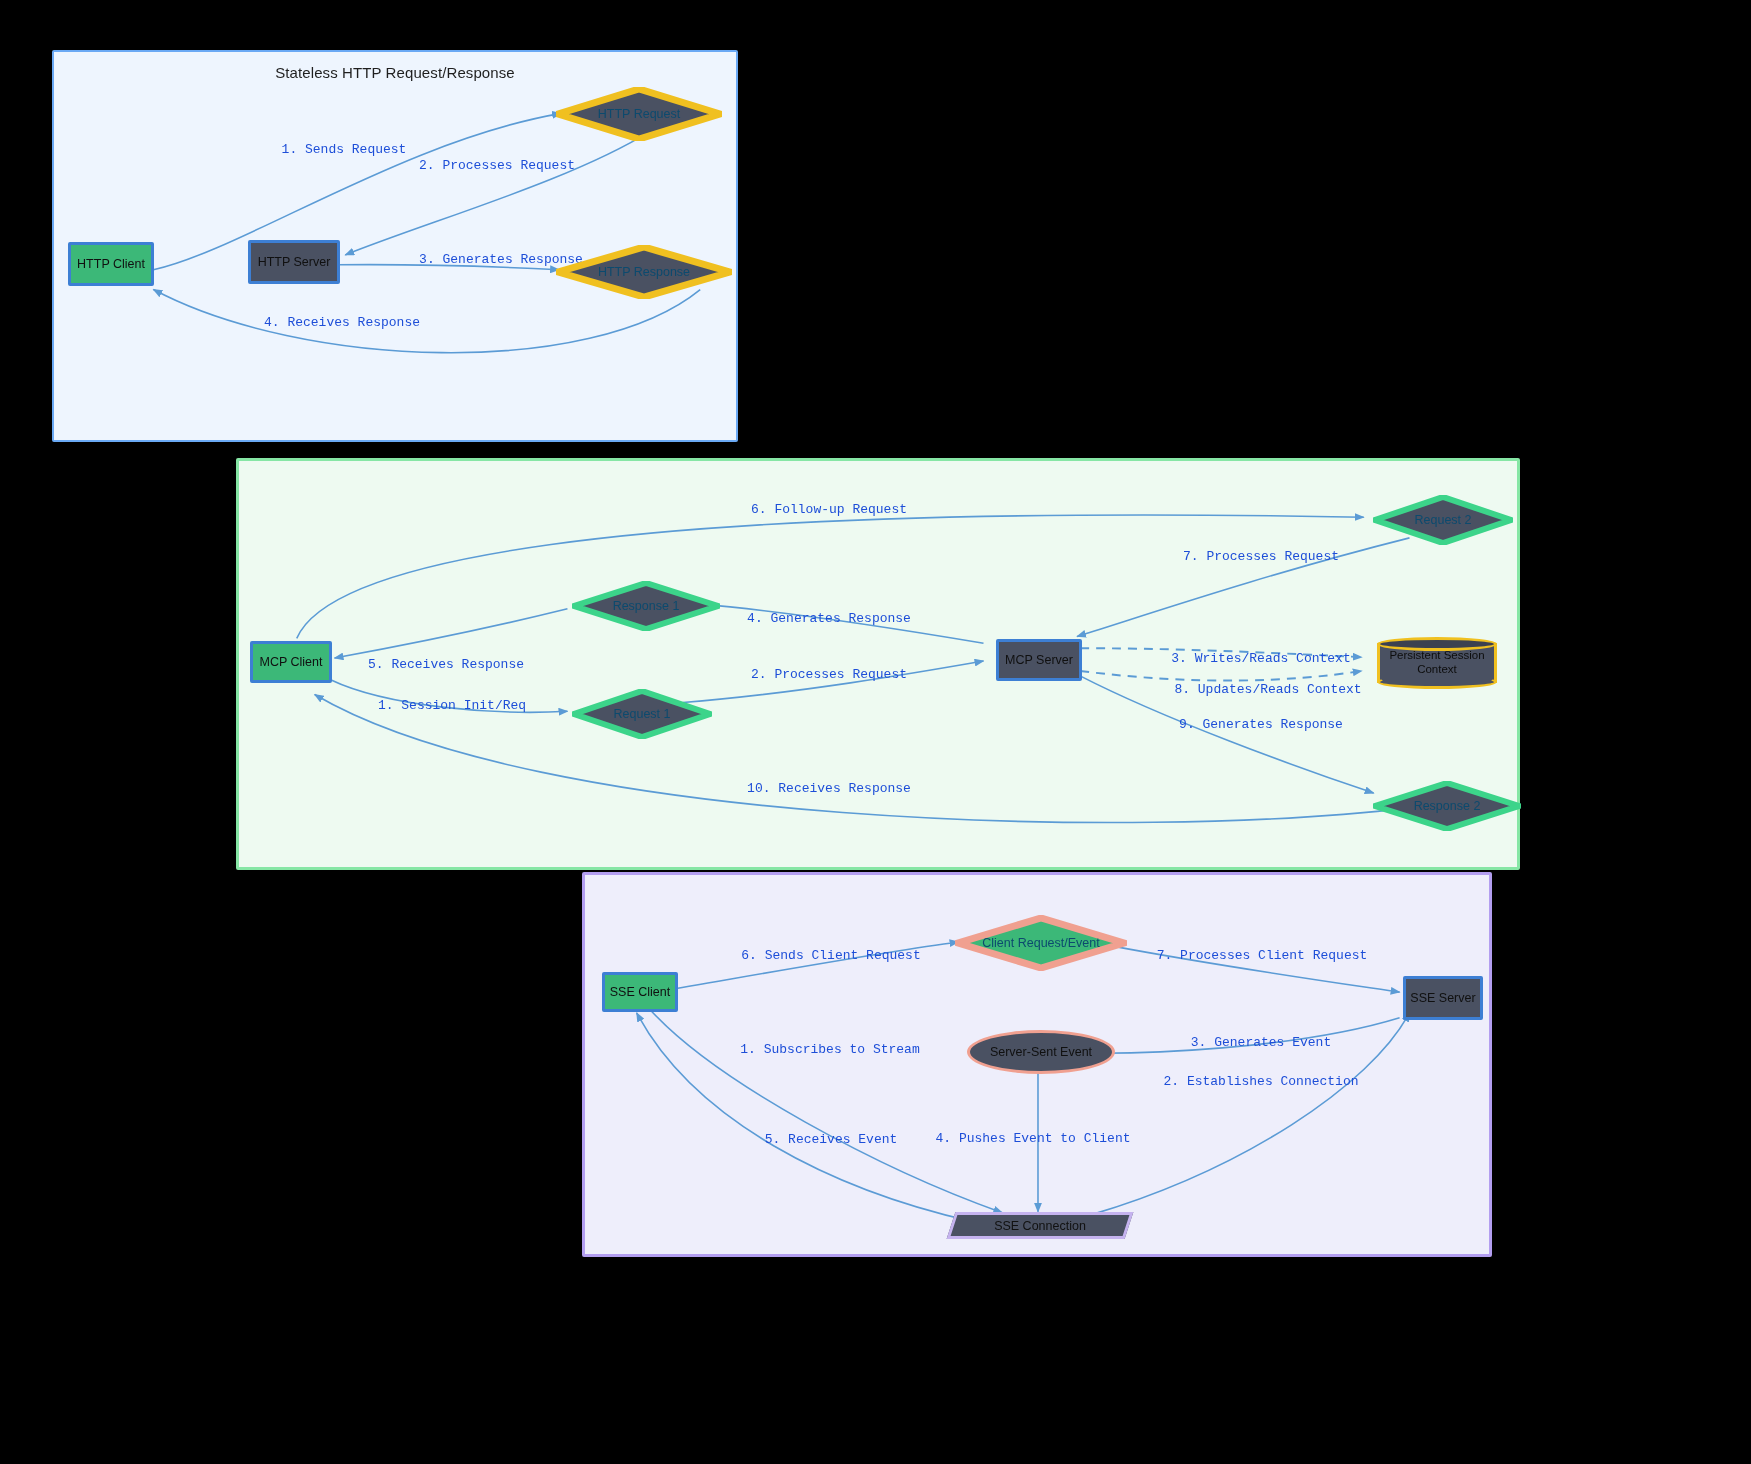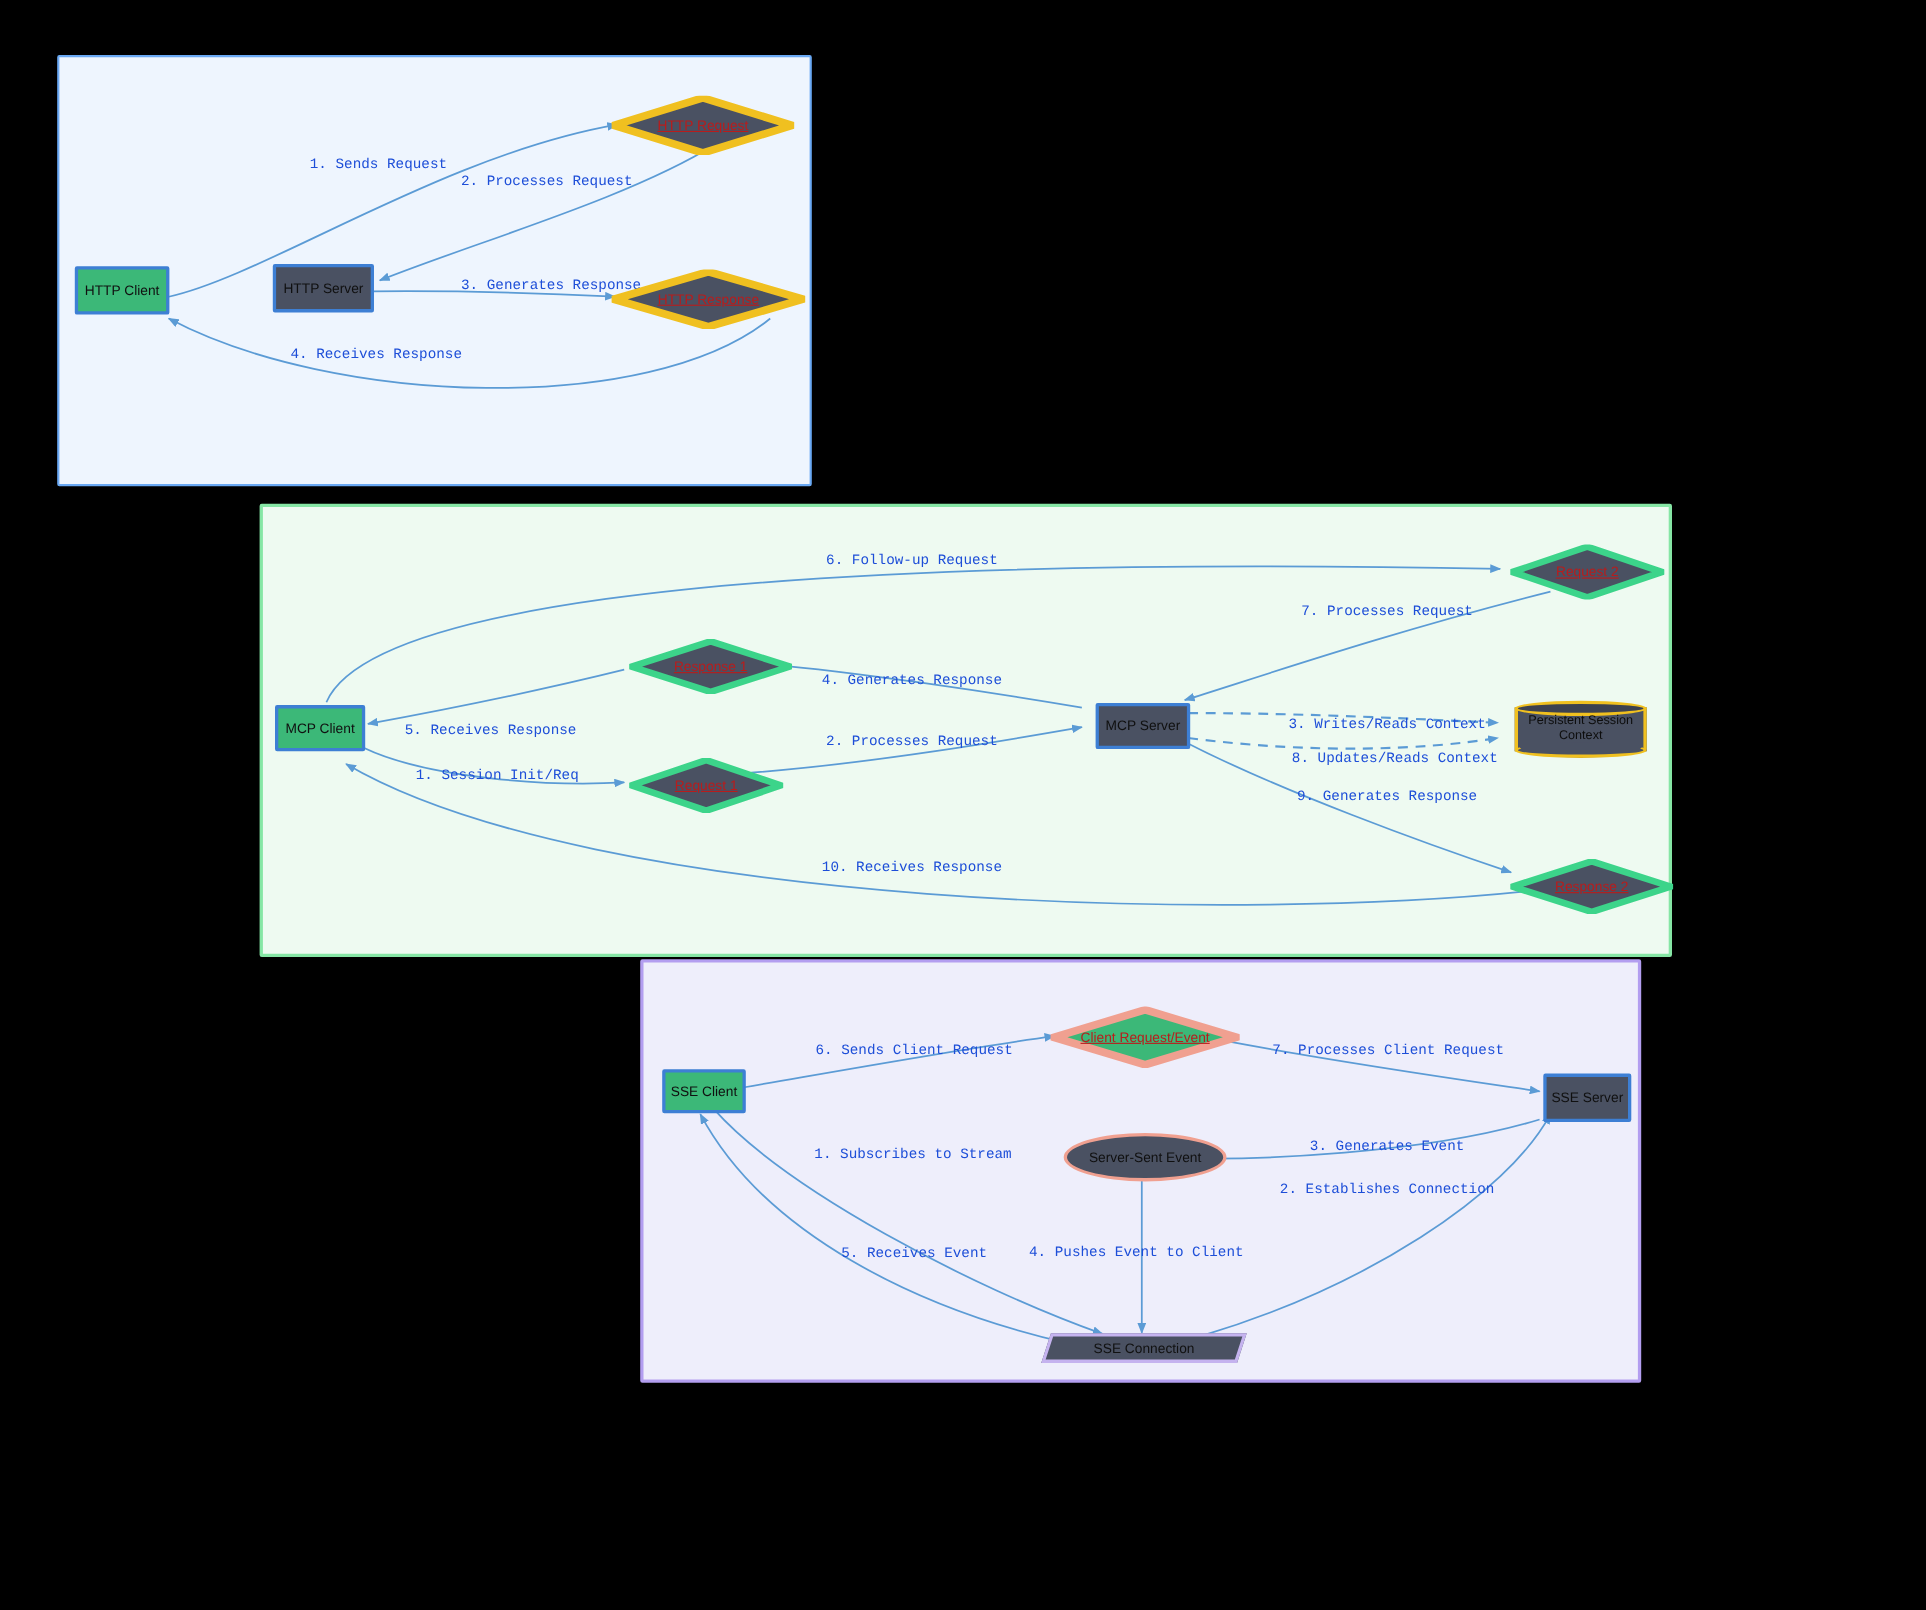--- a/index.html
+++ b/index.html
@@ -127,24 +127,23 @@
     width: 100%; height: 100%;
   }
   .node-diamond .dia-label {
     position: absolute;
     left: 0; top: 0;
     width: 100%; height: 100%;
     display: flex;
     align-items: center;
     justify-content: center;
     font-size: 12.5px;
-    color: #b91c1c;
+    color: #0c4a6e;
     white-space: nowrap;
     font-family: "Liberation Sans", sans-serif;
-    text-decoration: underline;
   }
 
   
   .node-cylinder {
     position: absolute;
   }
   .node-cylinder .cyl-body {
     position: absolute;
     left: 0; top: 6px;
     width: 100%;
@@ -217,20 +216,21 @@
     white-space: nowrap;
     font-family: "Liberation Sans", sans-serif;
   }
 </style>
 </head>
 <body>
 
 <div id="stage">
 
   <div class="panel" id="panel-http">
+    <div class="panel-title">Stateless HTTP Request/Response</div>
 
     <svg class="edges" viewBox="0 0 686 392" preserveAspectRatio="none">
       <defs>
         <marker id="ah-blue-1" markerWidth="10" markerHeight="8" refX="9" refY="4" orient="auto" markerUnits="userSpaceOnUse">
           <path d="M0,0 L10,4 L0,8 z" fill="#5b9bd5"></path>
         </marker>
       </defs>
 
       <path class="edge" d="M 100,220 C 190,200 350,90 510,62" marker-end="url(#ah-blue-1)"></path>
 

